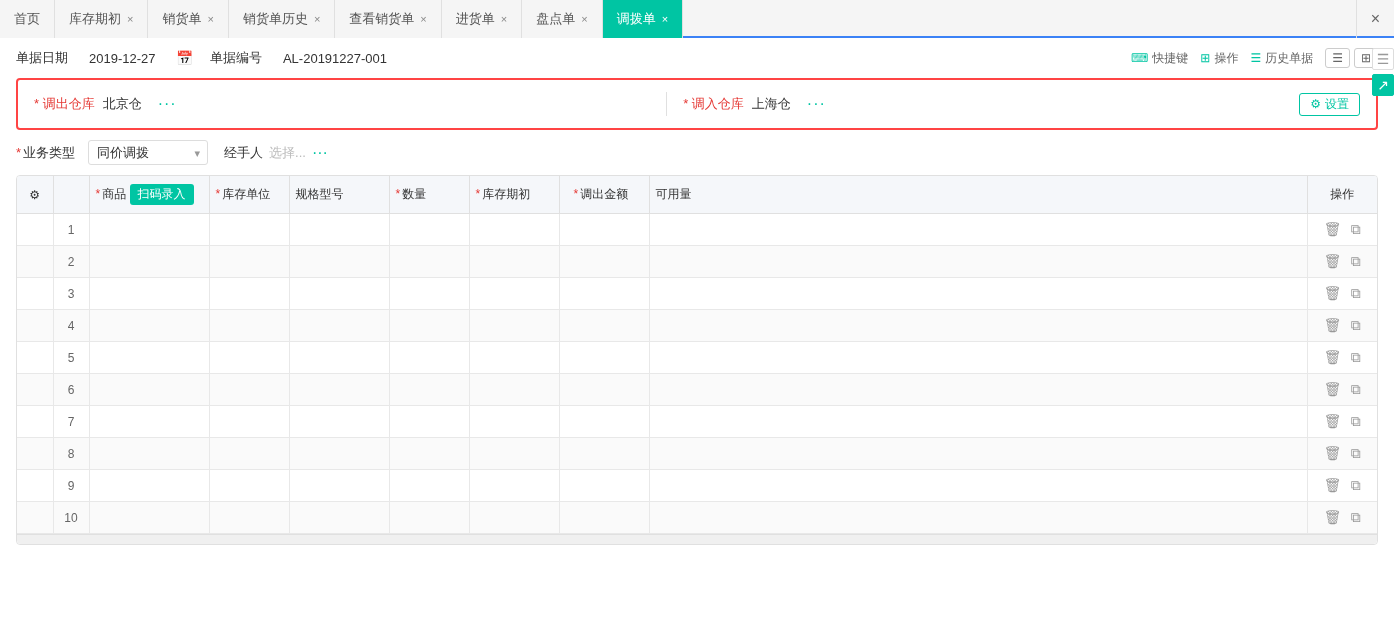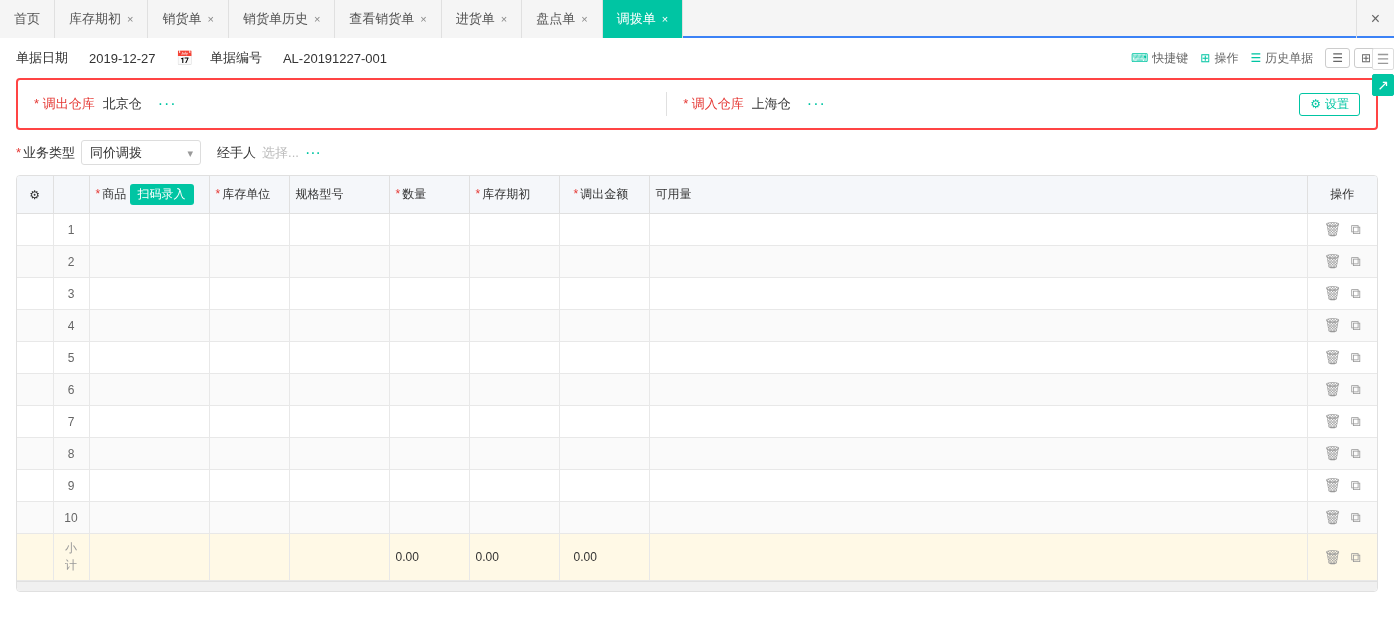--- a/index.html
+++ b/index.html
@@ -154,21 +154,21 @@
     
     .form-row {
       display: flex;
       align-items: center;
       margin-bottom: 10px;
       gap: 16px;
     }
     .form-field {
       display: flex;
       align-items: center;
-      gap: 6px;
+      gap: 13px;
     }
     .form-label { color: #333; font-size: 13px; }
     .form-label .req { color: #e53935; margin-right: 2px; }
     .form-select {
       border: 1px solid #ddd;
       border-radius: 3px;
       padding: 4px 28px 4px 8px;
       font-size: 13px;
       color: #333;
       appearance: none;
@@ -595,35 +595,20 @@
         <td class="col-spec"></td>
         <td class="col-qty"></td>
         <td class="col-cost"></td>
         <td class="col-amount"></td>
         <td class="col-available"></td>
         <td class="col-ops" style="text-align:center;">
           <span class="op-icon">🗑</span>
           <span class="op-icon">⧉</span>
         </td>
       </tr>
-          <tr class="subtotal-row">
-        <td class="col-settings"></td>
-        <td class="col-index" style="color:#999;">小计</td>
-        <td class="col-product"></td>
-        <td class="col-unit"></td>
-        <td class="col-spec"></td>
-        <td class="col-qty">0.00</td>
-        <td class="col-cost">0.00</td>
-        <td class="col-amount">0.00</td>
-        <td class="col-available"></td>
-        <td class="col-ops" style="text-align:center;">
-          <span class="op-icon">🗑</span>
-          <span class="op-icon">⧉</span>
-        </td>
-      </tr>
         </tbody>
     </table>
     <div class="scroll-bar"></div>
   </div>
 </div>
 
 <div class="right-sidebar">
   <div class="sidebar-icon">☰</div>
   <div class="sidebar-icon green">↗</div>
 </div>

